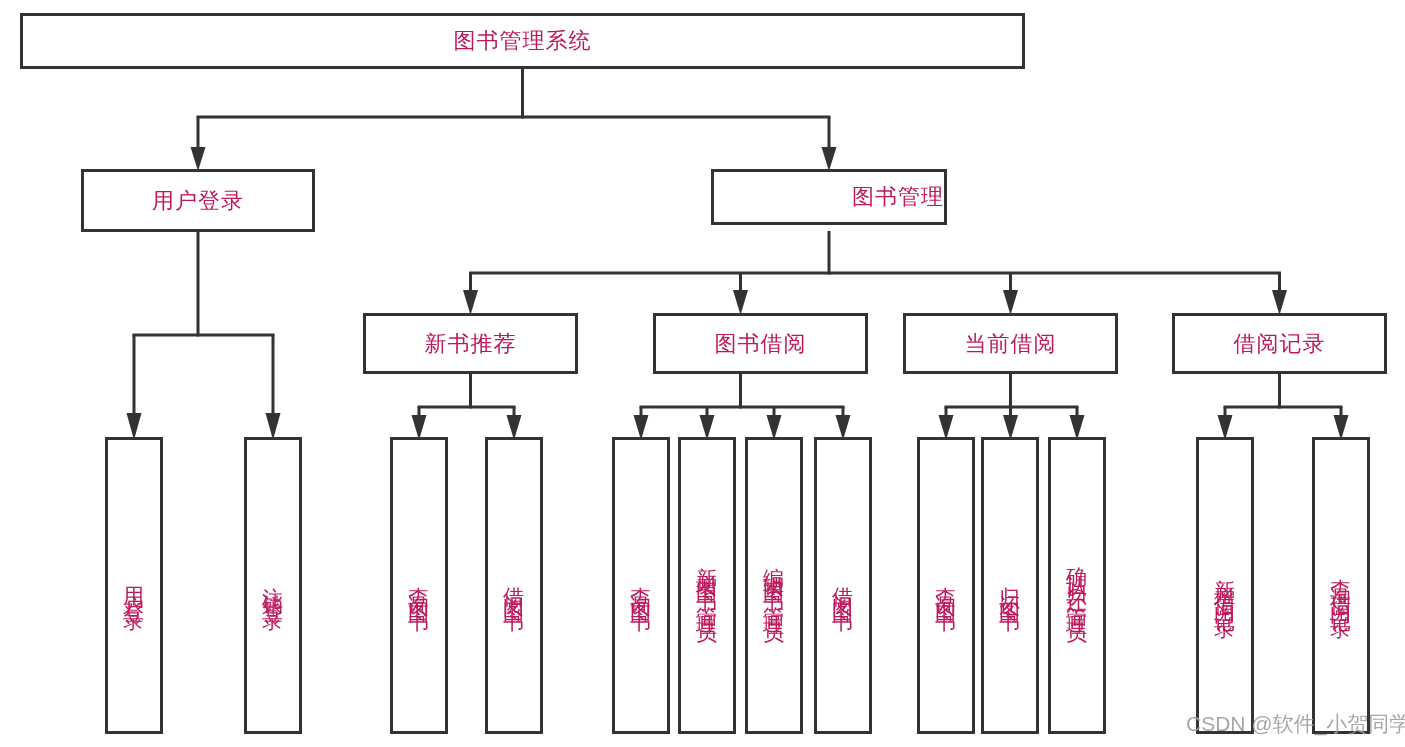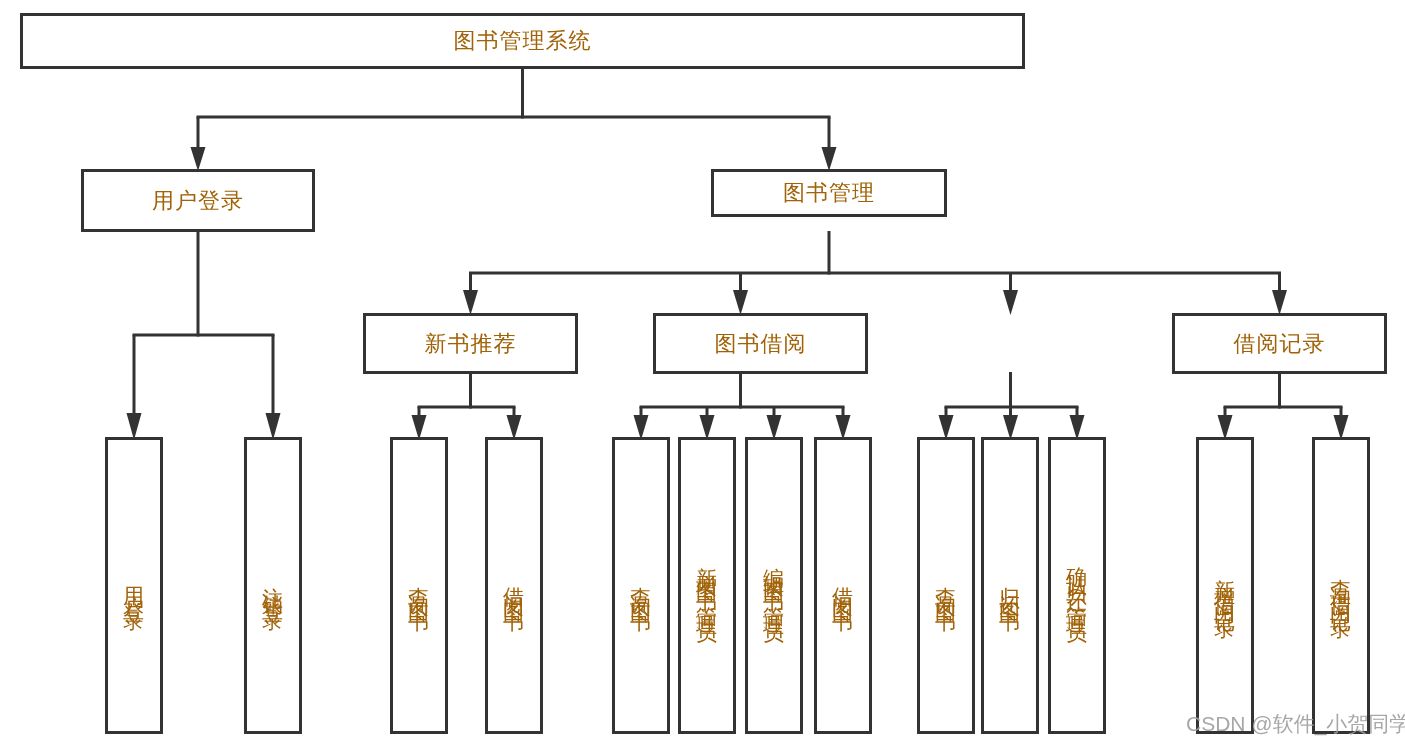--- a/index.html
+++ b/index.html
@@ -10,26 +10,26 @@
     font-family: "Liberation Sans", "DejaVu Sans", sans-serif;
     color: #2f2f2f;
   }
   .canvas { position: absolute; left: 0; top: 0; width: 1405px; height: 747px; }
   svg.wires { position: absolute; left: 0; top: 0; }
   .box {
     position: absolute;
     background: #ffffff;
     border: 3px solid #333333;
     display: flex; align-items: center; justify-content: center;
-    color: #a16207;
+    color: #be185d;
   }
   .h-label { font-size: 22px; letter-spacing: 1px; white-space: nowrap; }
   .root-box   { left: 20px;  top: 13px;  width: 1005px; height: 56px; }
   .l1a        { left: 81px;  top: 169px; width: 234px;  height: 63px; }
-  .l1b        { left: 711px; top: 169px; width: 236px;  height: 48px; }
+  .l1b        { left: 711px; top: 169px; width: 236px;  height: 56px; justify-content: flex-end; }
   .l2         { top: 313px; width: 215px; height: 61px; }
   .l2-1 { left: 363px; }  .l2-2 { left: 633px; margin-left: 20px; }
   .l2-3 { left: 903px; }  .l2-4 { left: 1172px; }
   .leaf { top: 437px; width: 58px; height: 297px; }
   .v-label {
     writing-mode: vertical-rl;
     font-size: 21px;
     letter-spacing: 8px;
     line-height: 1;
     white-space: nowrap;
@@ -132,20 +132,23 @@
   <div class="box l1b">
     <span class="h-label">图书管理</span>
   </div>
 
   <div class="box l2 l2-1">
     <span class="h-label">新书推荐</span>
   </div>
   <div class="box l2 l2-2">
     <span class="h-label">图书借阅</span>
   </div>
+  <div class="box l2 l2-3">
+    <span class="h-label">当前借阅</span>
+  </div>
   <div class="box l2 l2-4">
     <span class="h-label">借阅记录</span>
   </div>
 
   <div class="box leaf lf-1">
     <span class="v-label">用户登录</span>
   </div>
   <div class="box leaf lf-2">
     <span class="v-label">注销登录</span>
   </div>

